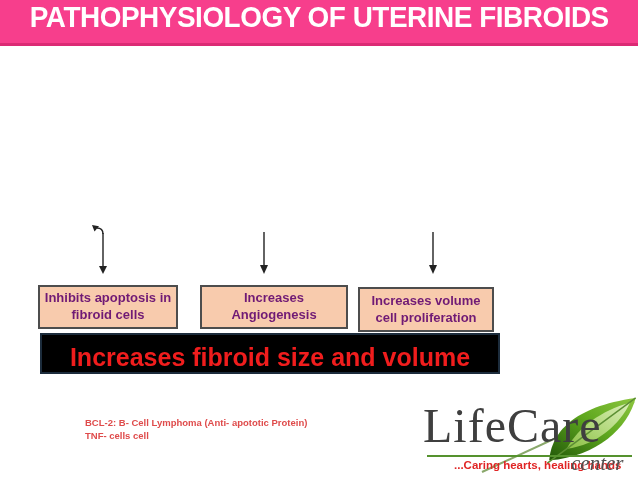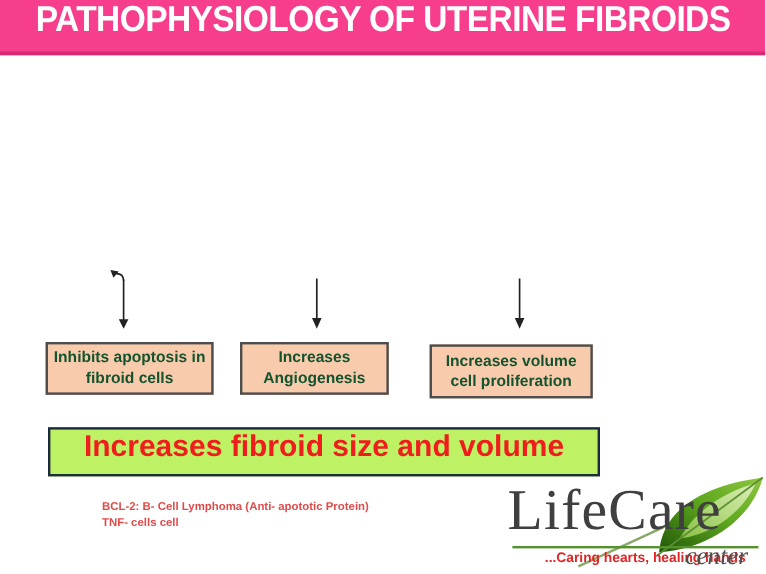--- a/index.html
+++ b/index.html
@@ -16,31 +16,31 @@
   .header-title {
     color:#ffffff; font-weight:bold; font-size:30px; white-space:nowrap;
     letter-spacing:-0.5px; transform:scaleX(0.93); transform-origin:center;
   }
   
   .arrow { position:absolute; }
   
   .mech-box {
     position:absolute; background:#F8CBAD; border:2px solid #4D4D4D;
     display:flex; align-items:center; justify-content:center; text-align:center;
-    color:#14532d; font-weight:bold; font-size:13px; line-height:1.3;
+    color:#701a75; font-weight:bold; font-size:13px; line-height:1.3;
     box-sizing:border-box; padding:2px;
   }
   .mech-box.b1 { left:38px;  top:285px; width:140px; height:44px; }
-  .mech-box.b2 { left:200px; top:285px; width:124px; height:44px; }
+  .mech-box.b2 { left:200px; top:285px; width:148px; height:44px; }
   .mech-box.b3 { left:358px; top:287px; width:136px; height:45px; }
   
   .outcome {
-    position:absolute; left:40px; top:356px; width:460px; height:41px;
-    background:#bef264; border:2px solid #1C2C3C; box-sizing:border-box;
-    display:flex; align-items:flex-start; justify-content:center;
+    position:absolute; left:40px; top:333px; width:460px; height:41px;
+    background:#000000; border:2px solid #1C2C3C; box-sizing:border-box;
+    display:flex; align-items:flex-end; justify-content:center;
   }
   .outcome-text { color:#F01D1D; font-weight:bold; font-size:25px; white-space:nowrap; }
   
   .footnotes {
     position:absolute; left:85px; top:417px;
     color:#DF4B4B; font-size:9.5px; font-weight:600; line-height:12.5px;
   }
   
   .logo-stem { position:absolute; left:470px; top:396px; }
   .logo-leaf { position:absolute; left:543px; top:395px; }

